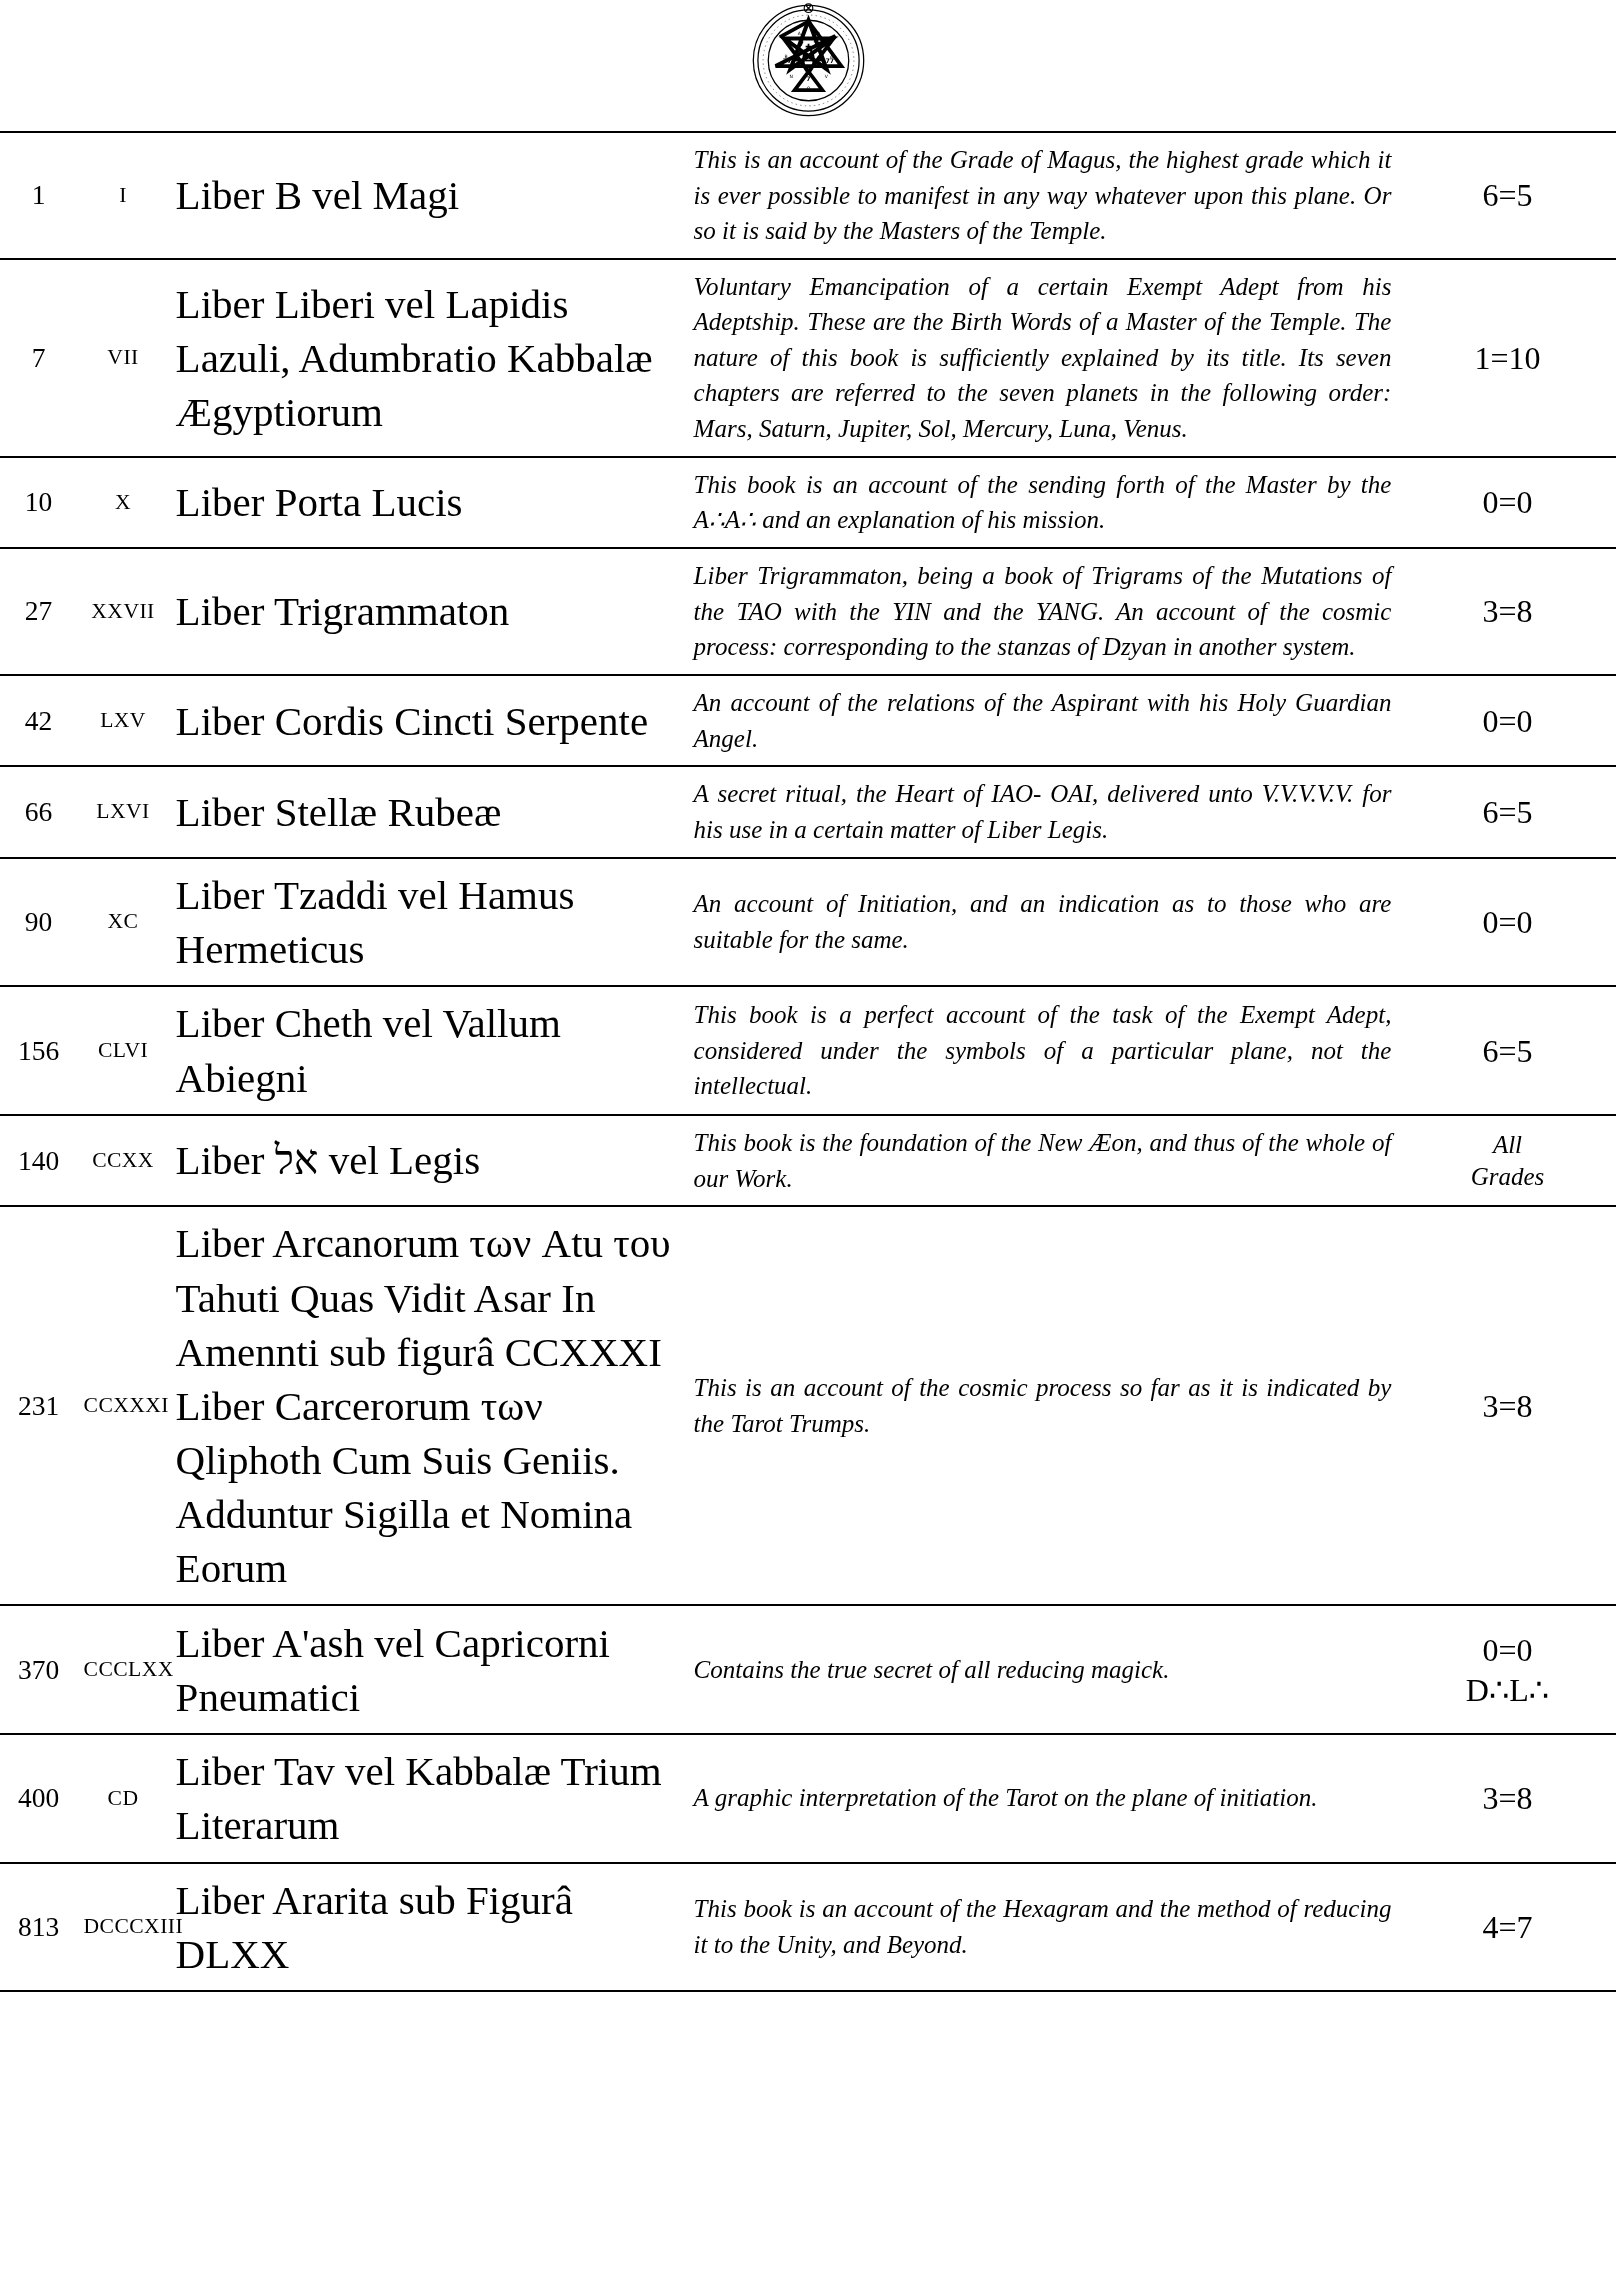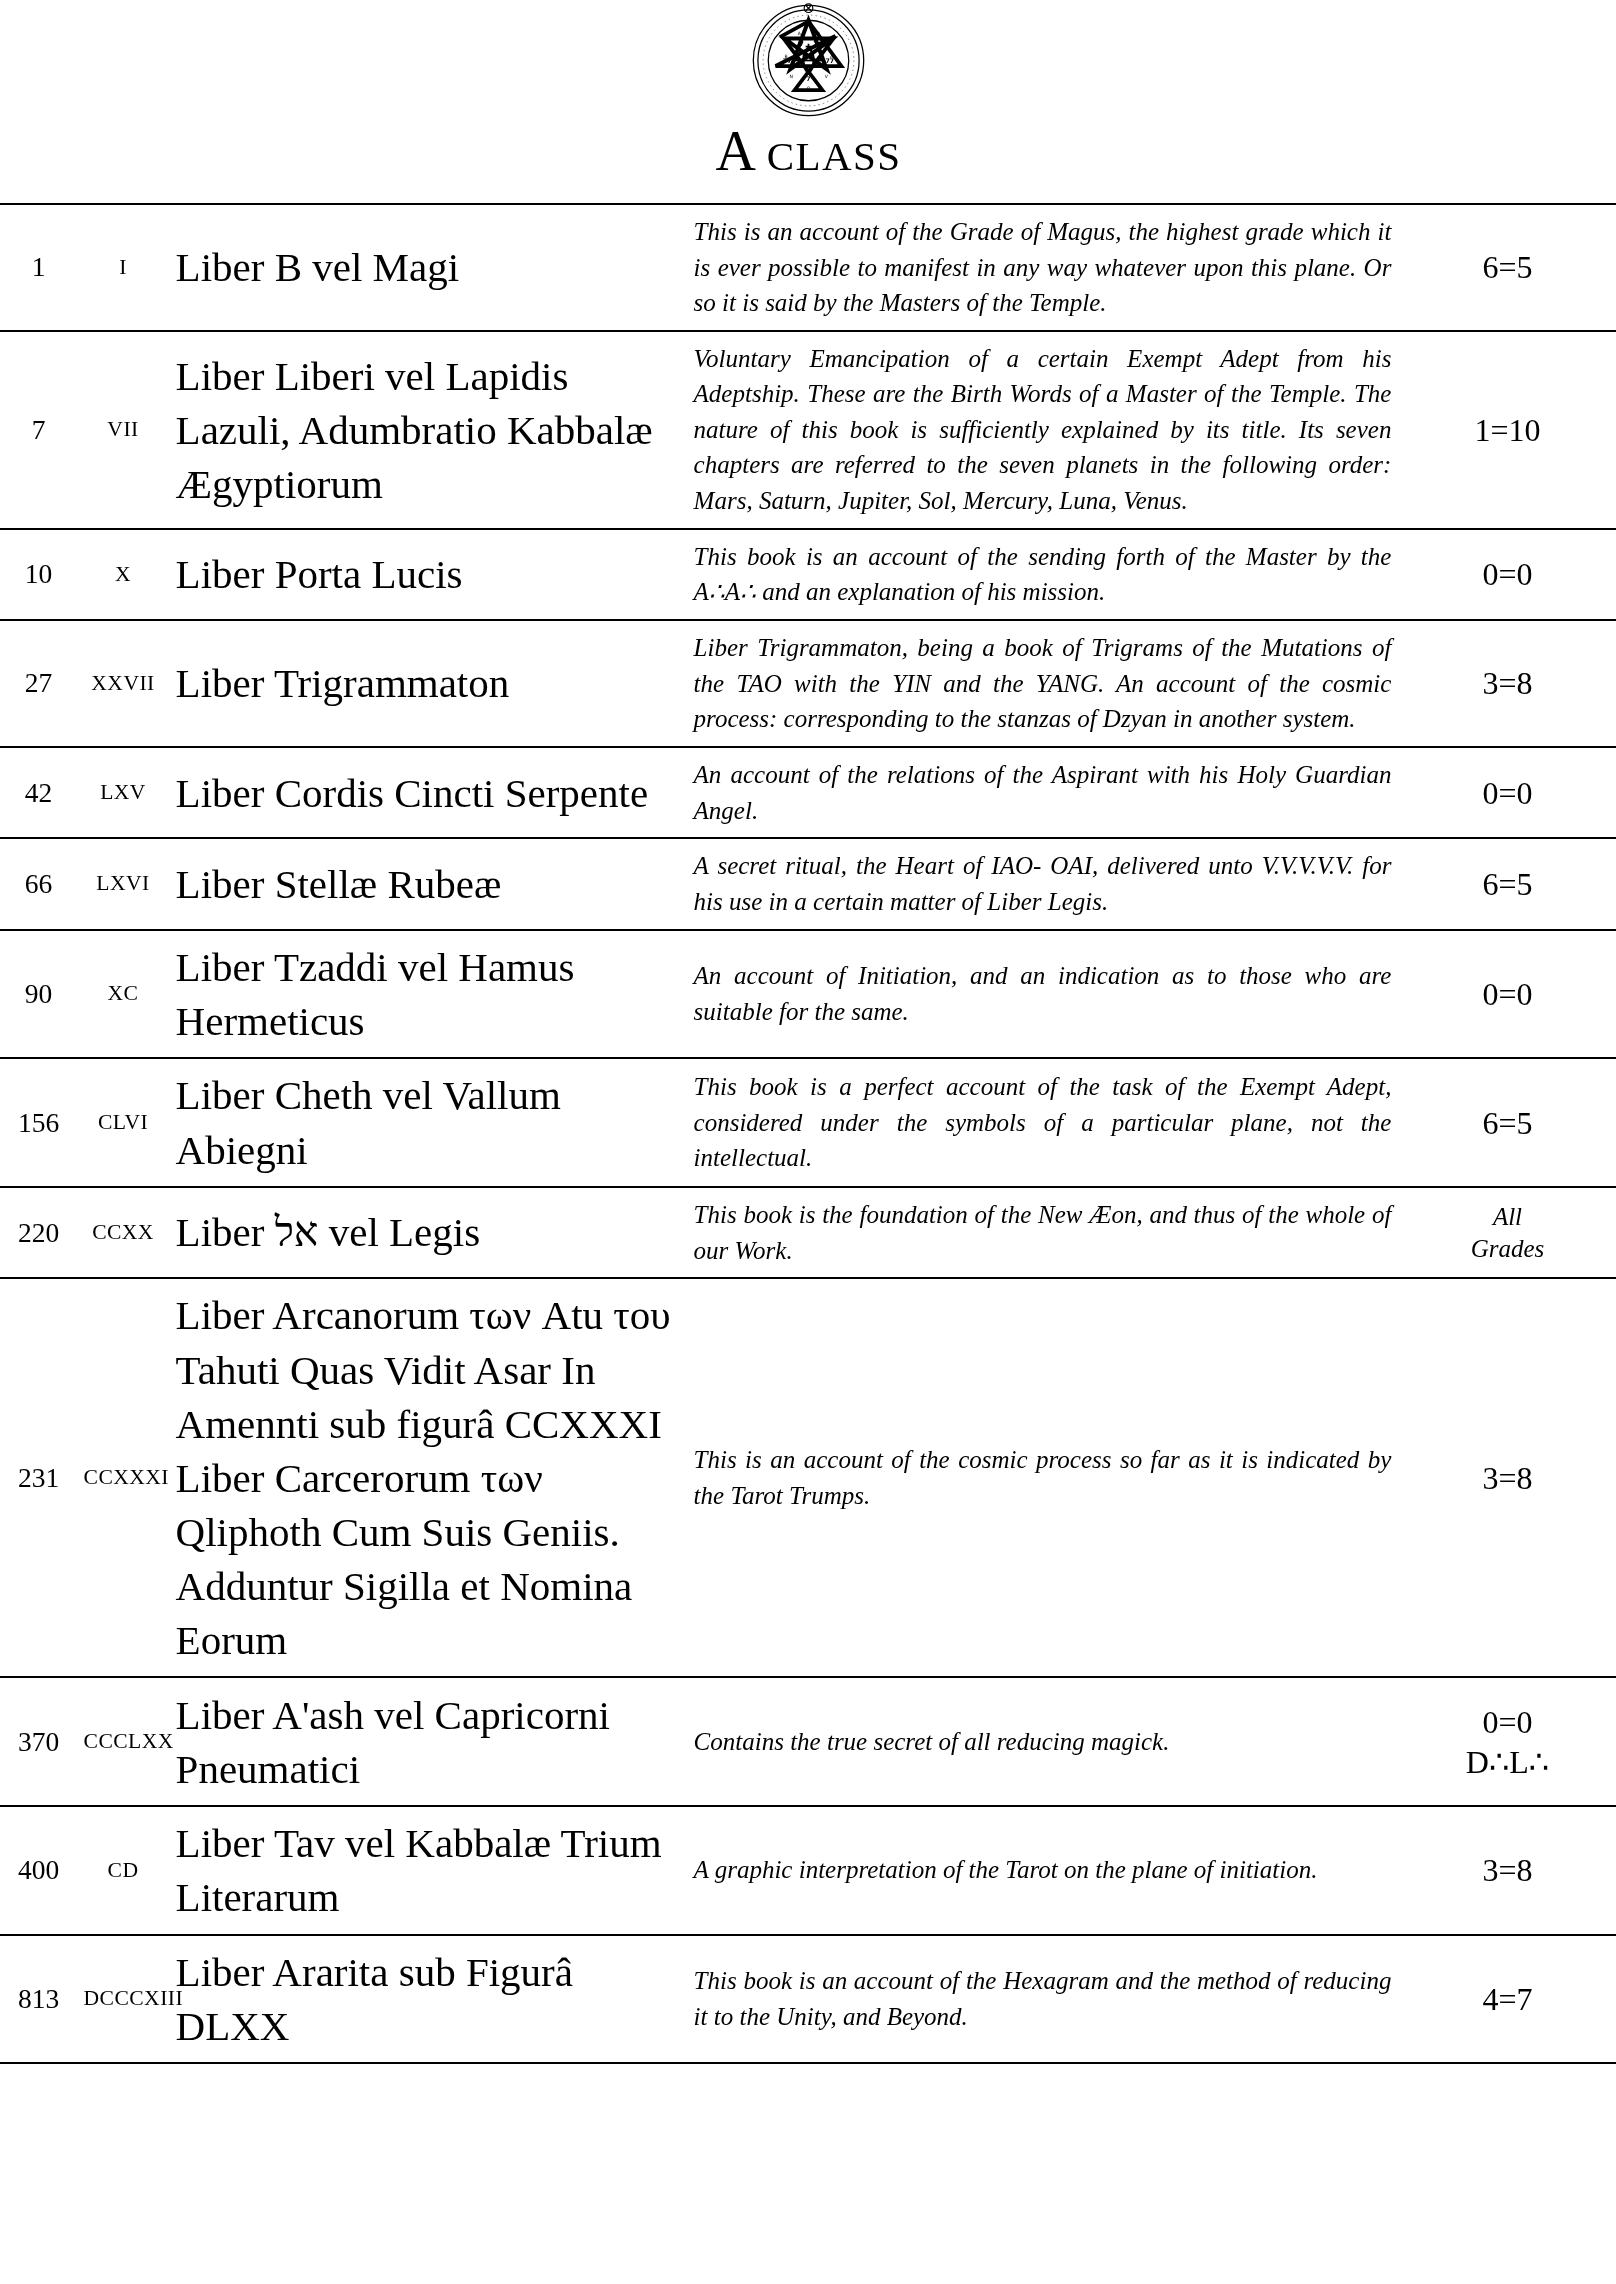--- a/index.html
+++ b/index.html
@@ -175,25 +175,20 @@
         <text x="117" y="55">B</text>
         <text x="61" y="95">B</text>
         <text x="140" y="95">A</text>
         <text x="70" y="130">N</text>
         <text x="131" y="130">V</text>
         <text x="100" y="152">O</text>
       </g>
     </svg>
   </div>
 
-  <div class="title-wrap">
-    <span class="doc-title">
-      <span class="big">A</span><span class="smallcaps">CLASS</span>
-    </span>
-  </div>
 
   <table class="liber-table">
     <colgroup>
       <col class="c-num">
         <col class="c-rom">
         <col class="c-title">
         <col class="c-desc">
         <col class="c-grade">
     </colgroup>
     <tbody>
@@ -256,21 +251,21 @@
 
       <tr>
         <td class="num">156</td>
         <td class="rom">CLVI</td>
         <td class="title">Liber Cheth vel Vallum Abiegni</td>
         <td class="desc">This book is a perfect account of the task of the Exempt Adept, considered under the symbols of a particular plane, not the intellectual.</td>
         <td class="grade">6=5</td>
       </tr>
 
       <tr>
-        <td class="num">220</td>
+        <td class="num">140</td>
         <td class="rom">CCXX</td>
         <td class="title">Liber אל vel Legis</td>
         <td class="desc">This book is the foundation of the New Æon, and thus of the whole of our Work.</td>
         <td class="grade italic">All
 Grades</td>
       </tr>
 
       <tr>
         <td class="num">231</td>
         <td class="rom">CCXXXI</td>

